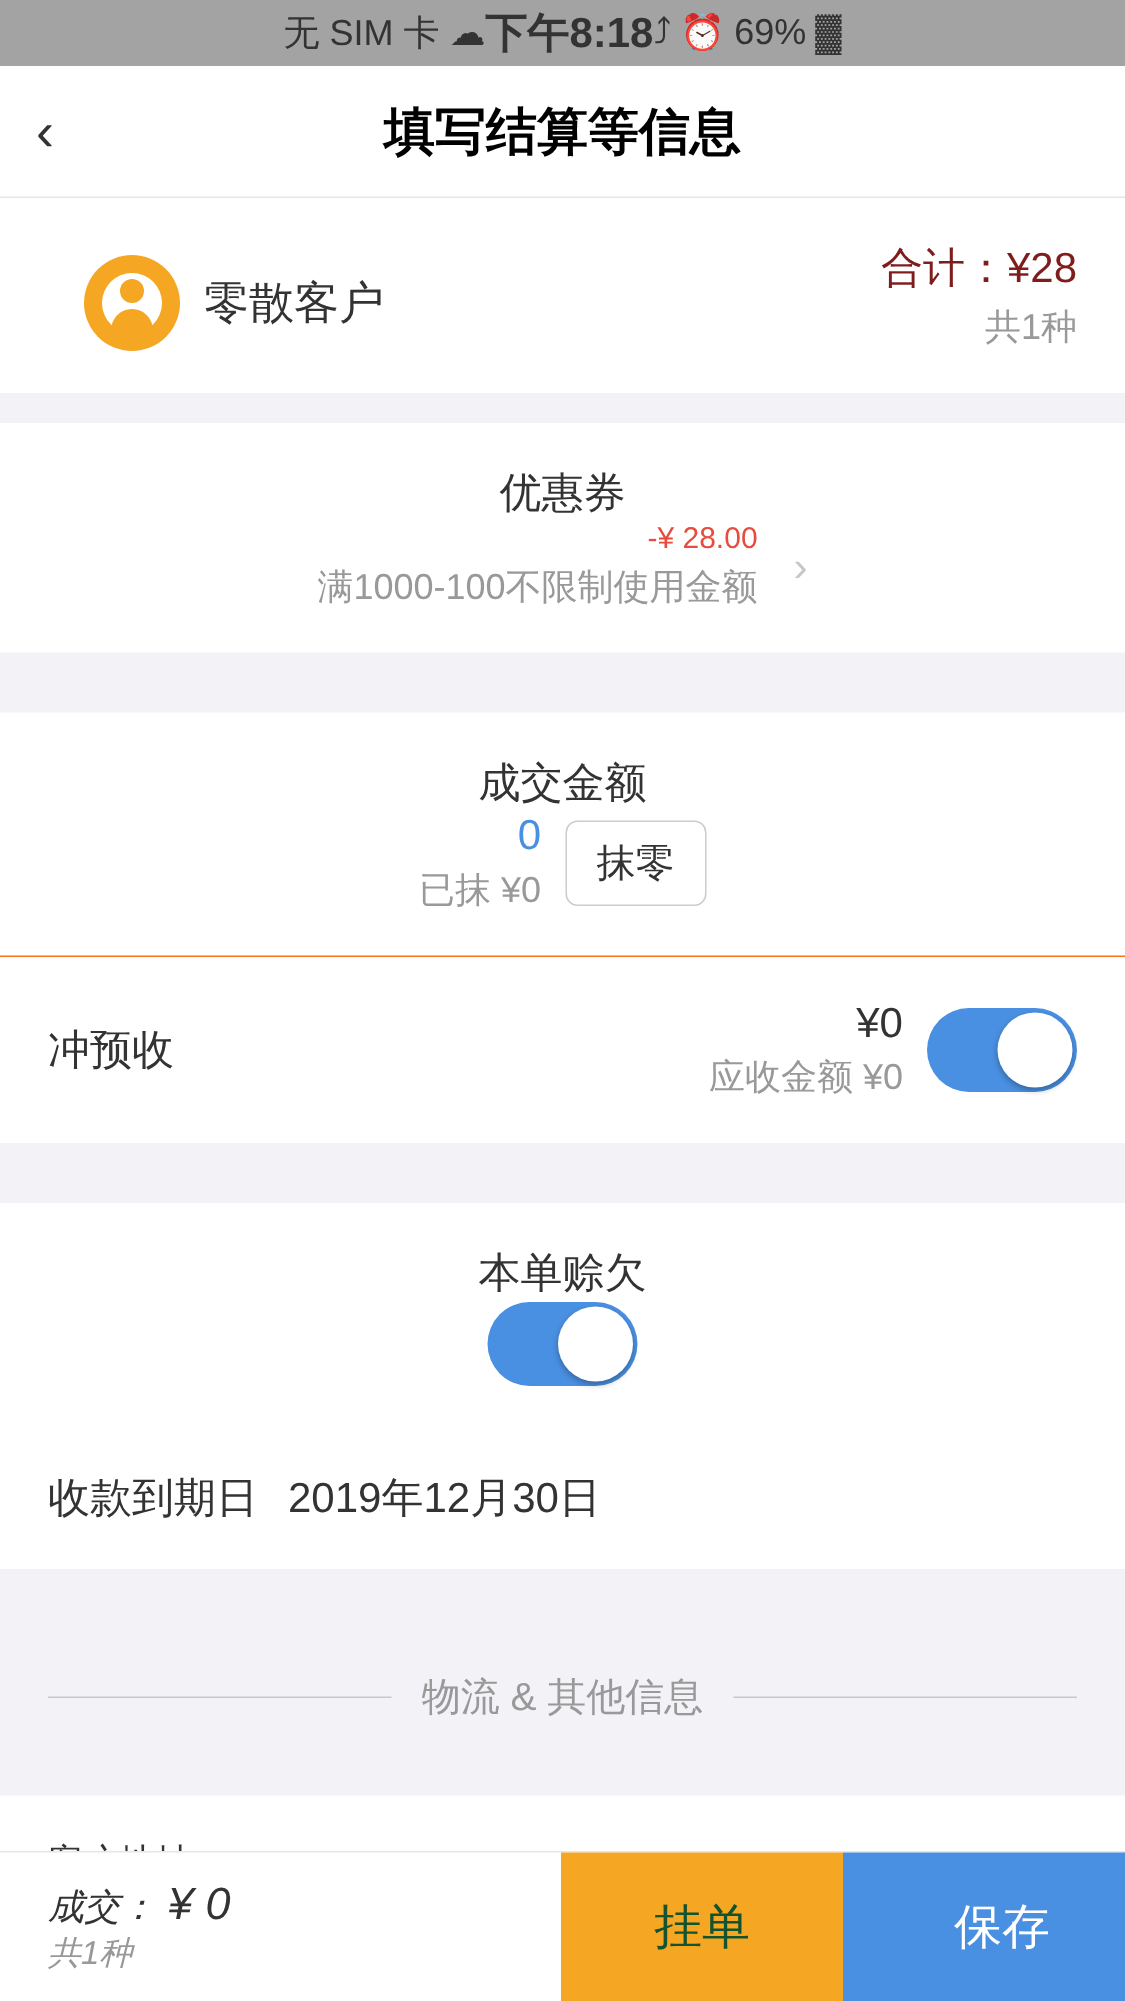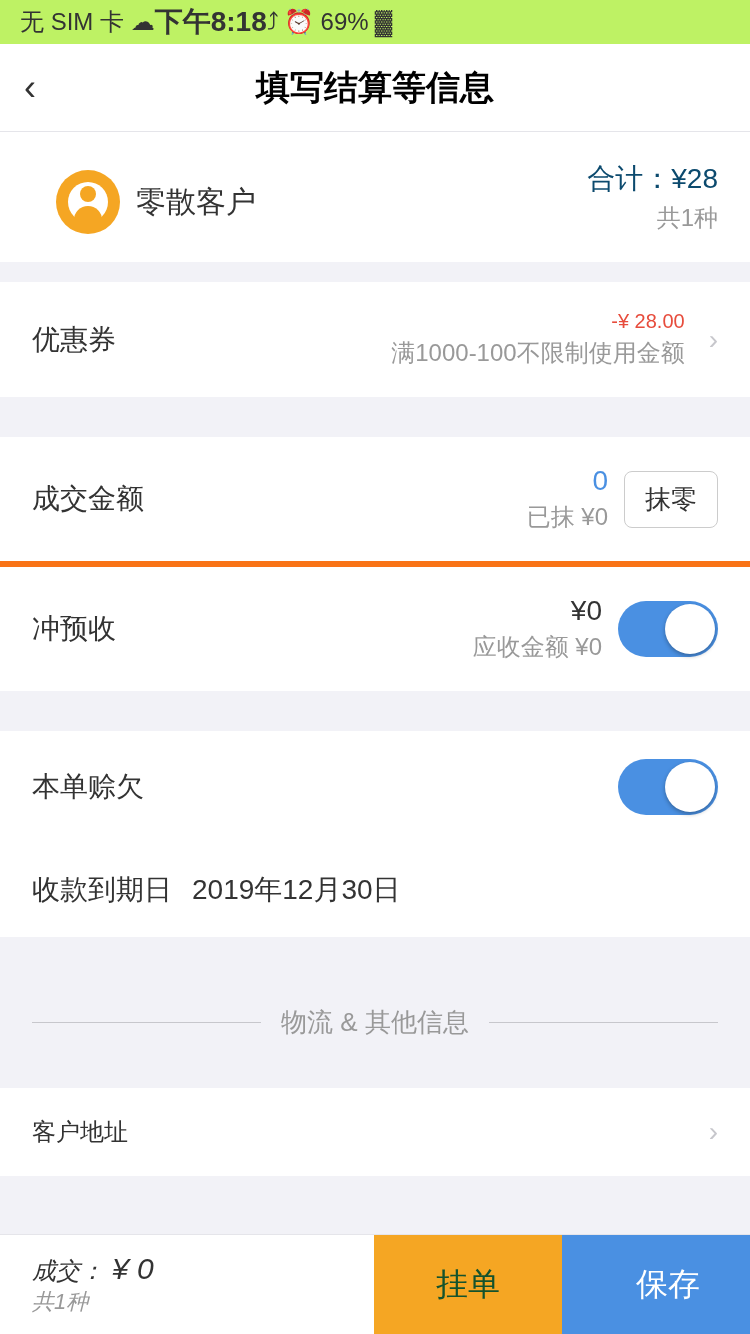--- a/index.html
+++ b/index.html
@@ -10,24 +10,24 @@
       width: 750px;
       min-height: 1334px;
       font-size: 28px;
       color: #333;
       position: relative;
     }
 
     
     .status-bar {
       height: 44px;
-      background: #bef264;
-      display: flex;
-      align-items: center;
-      justify-content: flex-start;
+      background: #a3a3a3;
+      display: flex;
+      align-items: center;
+      justify-content: center;
       padding: 0 20px;
       font-size: 24px;
       font-weight: 500;
     }
     .status-left { display: flex; align-items: center; gap: 8px; }
     .status-center { font-size: 28px; font-weight: 600; }
     .status-right { display: flex; align-items: center; gap: 6px; font-size: 24px; }
 
     
     .nav-bar {
@@ -101,32 +101,32 @@
       bottom: 0;
       left: 50%;
       transform: translateX(-50%);
       width: 28px;
       height: 16px;
       background: #f5a623;
       border-radius: 14px 14px 0 0;
     }
     .customer-name { font-size: 30px; color: #333; font-weight: 500; }
     .customer-right { text-align: right; }
-    .total-amount { font-size: 28px; color: #0c4a6e; }
+    .total-amount { font-size: 28px; color: #7f1d1d; }
     .total-count { font-size: 24px; color: #999; margin-top: 4px; }
 
     
     .row-item {
       display: flex;
       align-items: center;
       justify-content: space-between;
       padding: 28px 32px;
-      border-top: 6px solid #f97316;
-    }
-    .row-item:first-child { border-top: none; }
+      border-top: 1px solid #f97316;
+    }
+    .row-item:first-child { border-top: none; flex-direction: column; }
     .row-label { font-size: 28px; color: #333; }
     .row-right { display: flex; align-items: center; gap: 16px; }
     .row-value { font-size: 28px; color: #333; text-align: right; }
     .row-value.blue { color: #4a90e2; }
     .row-value.negative { color: #e74c3c; font-size: 20px; }
     .row-sub { font-size: 24px; color: #999; text-align: right; margin-top: 4px; }
 
     
     .chevron {
       color: #c7c7cc;

